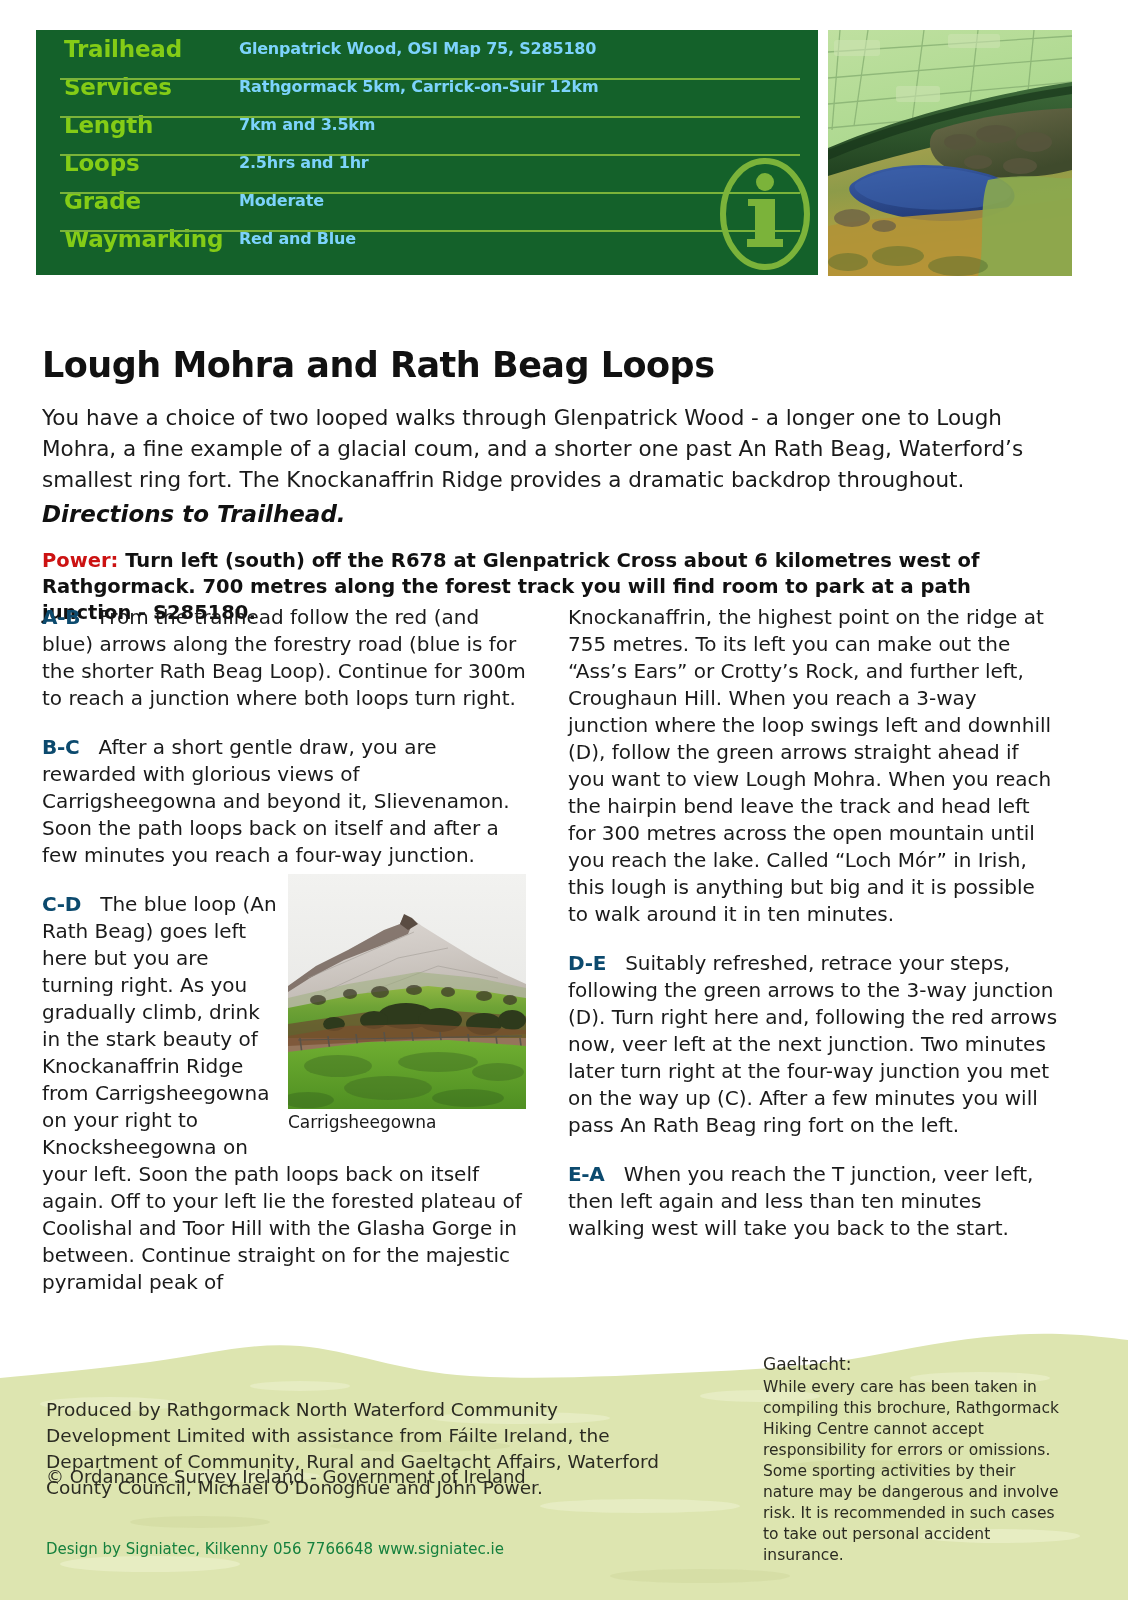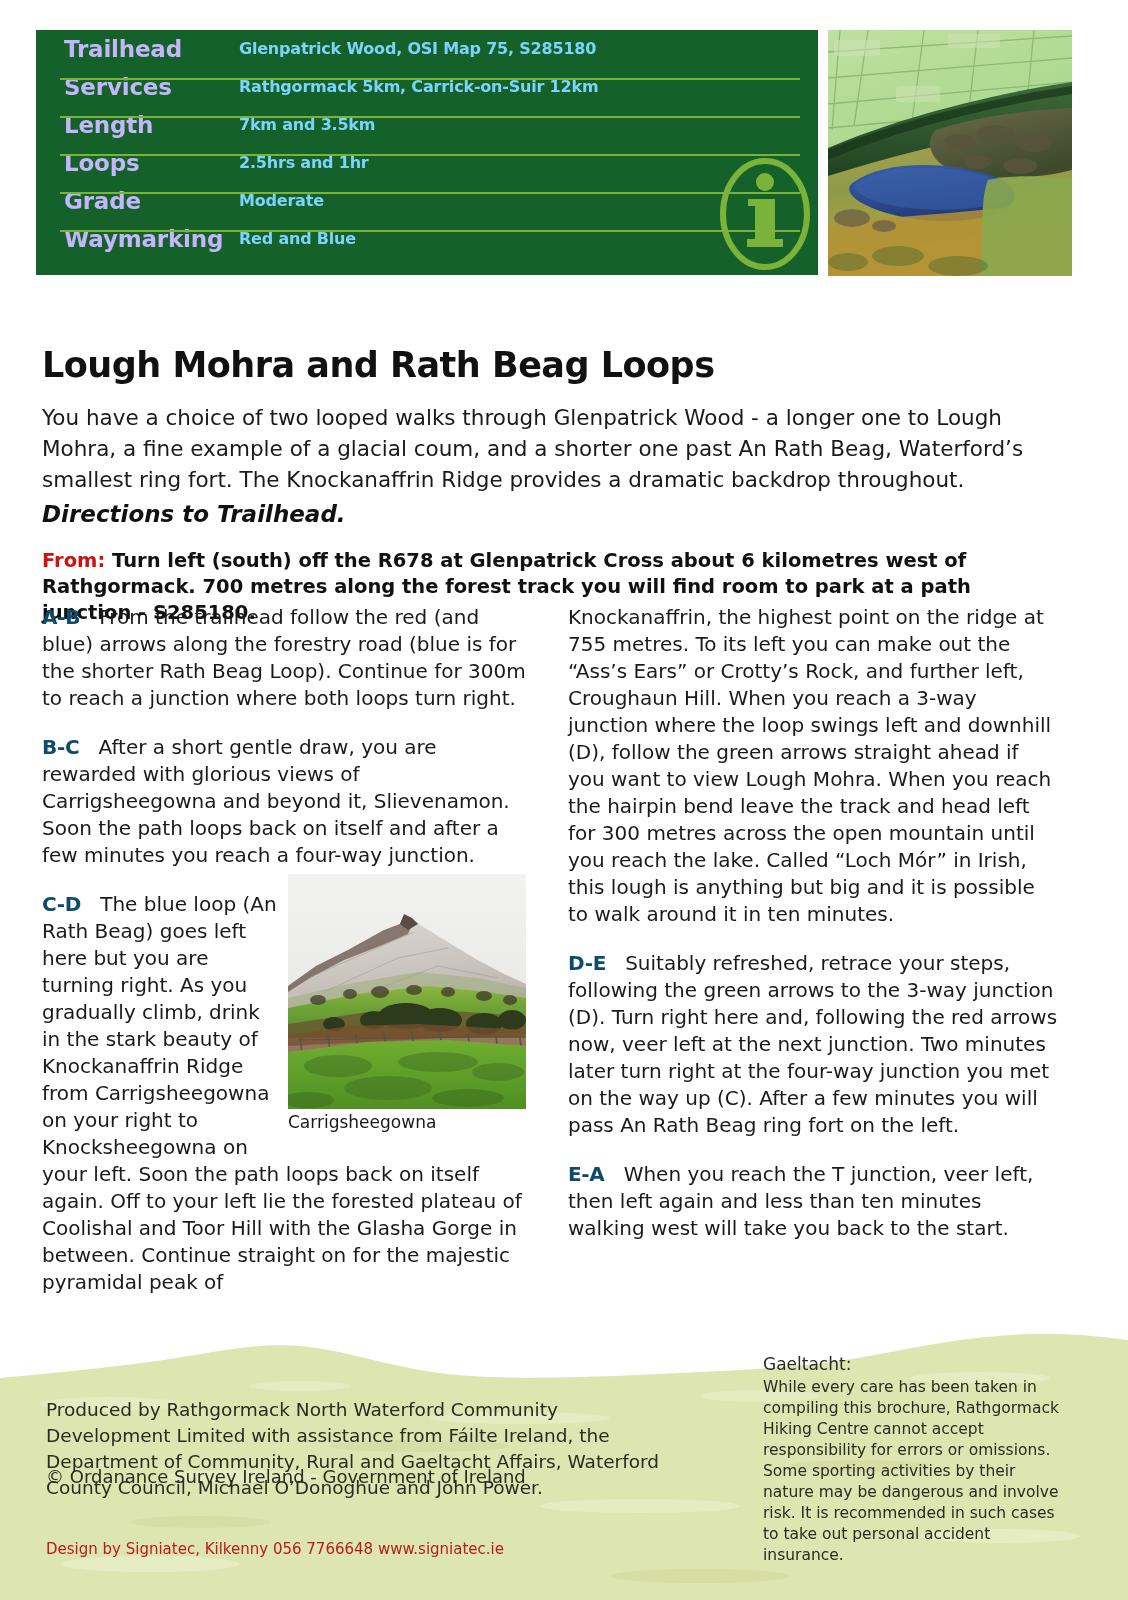--- a/index.html
+++ b/index.html
@@ -32,21 +32,21 @@
     width: 100%;
     border-collapse: collapse;
   }
   #info-table td {
     padding: 0 0 0 0;
     vertical-align: middle;
     height: 38px;
     line-height: 1.0;
   }
   .it-label {
-    color: #c4b5fd;
+    color: #84cc16;
     font-weight: bold;
     font-size: 23px;
     padding-left: 28px !important;
     width: 175px;
     white-space: nowrap;
     letter-spacing: -0.2px;
   }
   .it-value {
     color: #7dd3fc;
     font-weight: bold;
@@ -199,21 +199,21 @@
     display: block;
     font-size: 18px;
     line-height: 19px;
     margin-top: 1px;
   }
   #footer-design {
     position: absolute;
     left: 46px;
     top: 214px;
     font-size: 15px;
-    color: #b91c1c;
+    color: #15803d;
   }
   #disclaimer {
     position: absolute;
     left: 763px;
     top: 28px;
     width: 305px;
     font-size: 15.5px;
     line-height: 21px;
     color: #2b2b22;
   }
@@ -341,21 +341,21 @@
       <ellipse cx="20" cy="232" rx="20" ry="9"></ellipse>
     </g>
   </svg>
 </div>
 
 <h1 id="page-title">Lough Mohra and Rath Beag Loops</h1>
 <p id="intro">You have a choice of two looped walks through Glenpatrick Wood - a longer one to Lough Mohra, a fine example of a glacial coum, and a shorter one past An Rath Beag, Waterford’s smallest ring fort. The Knockanaffrin Ridge provides a dramatic backdrop throughout.</p>
 
 <h2 id="directions-heading">Directions to Trailhead.</h2>
 
-<p id="start-para"><span class="start-kw">From:</span><span> Turn left (south) off the R678 at Glenpatrick Cross about 6 kilometres west of Rathgormack. 700 metres along the forest track you will find room to park at a path junction - S285180.</span></p>
+<p id="start-para"><span class="start-kw">Power:</span><span> Turn left (south) off the R678 at Glenpatrick Cross about 6 kilometres west of Rathgormack. 700 metres along the forest track you will find room to park at a path junction - S285180.</span></p>
 
 <div id="col-left">
   <p class="para"><span class="seg">A-B</span>&nbsp;&nbsp; <span>From the trailhead follow the red (and blue) arrows along the forestry road (blue is for the shorter Rath Beag Loop). Continue for 300m to reach a junction where both loops turn right.</span></p>
 
   <p class="para"><span class="seg">B-C</span>&nbsp;&nbsp; <span>After a short gentle draw, you are rewarded with glorious views of Carrigsheegowna and beyond it, Slievenamon. Soon the path loops back on itself and after a few minutes you reach a four-way junction.</span></p>
 
   <p class="para"><span class="float-photo-spacer"></span><span class="seg">C-D</span>&nbsp;&nbsp; <span>The blue loop (An Rath Beag) goes left here but you are turning right. As you gradually climb, drink in the stark beauty of Knockanaffrin Ridge from Carrigsheegowna on your right to Knocksheegowna on your left. Soon the path loops back on itself again. Off to your left lie the forested plateau of Coolishal and Toor Hill with the Glasha Gorge in between. Continue straight on for the majestic pyramidal peak of</span></p>
 </div>
 
 <div id="photo-carrig">

